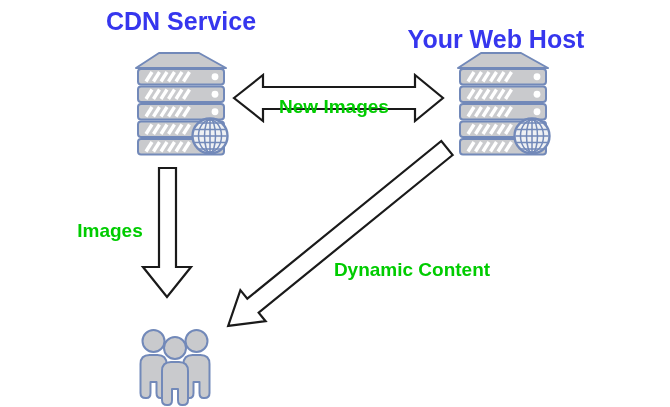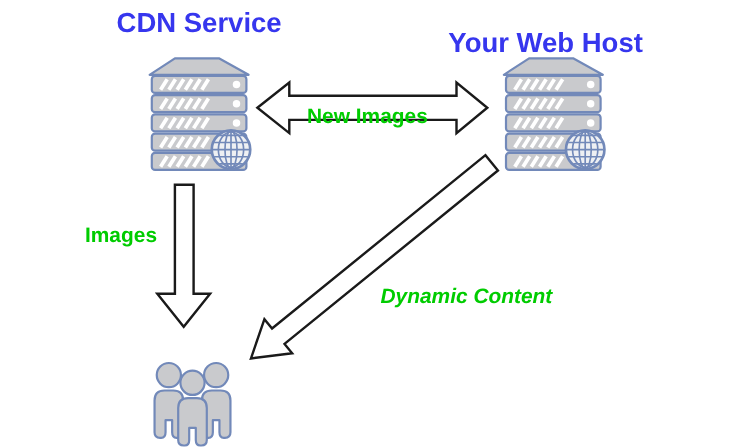--- a/index.html
+++ b/index.html
@@ -109,22 +109,22 @@
         <use href="#server-def"></use>
       </svg>
   </div>
   <div class="abs" style="left:456px; top:49px;">
     <svg width="96" height="108" viewBox="0 0 96 108">
         <use href="#server-def"></use>
       </svg>
   </div>
 
   <div class="edge-label" style="left:334px; top:57px;margin-top:40px;">New Images</div>
-  <div class="edge-label" style="left:110px; top:205px;">Images</div>
-  <div class="edge-label" style="left:424px; top:260px;font-style:italic;">Dynamic Content</div>
+  <div class="edge-label" style="left:110px; top:221px;">Images</div>
+  <div class="edge-label" style="left:412px; top:260px;">Dynamic Content</div>
 
   <div class="abs" style="left:133px; top:327px;">
     <svg width="82" height="80" viewBox="0 0 82 80">
       <use href="#person-def" transform="translate(20.5,28)"></use>
       <use href="#person-def" transform="translate(63.5,28)"></use>
       <use href="#person-def" transform="translate(42,35)"></use>
     </svg>
   </div>
 
 </div>

